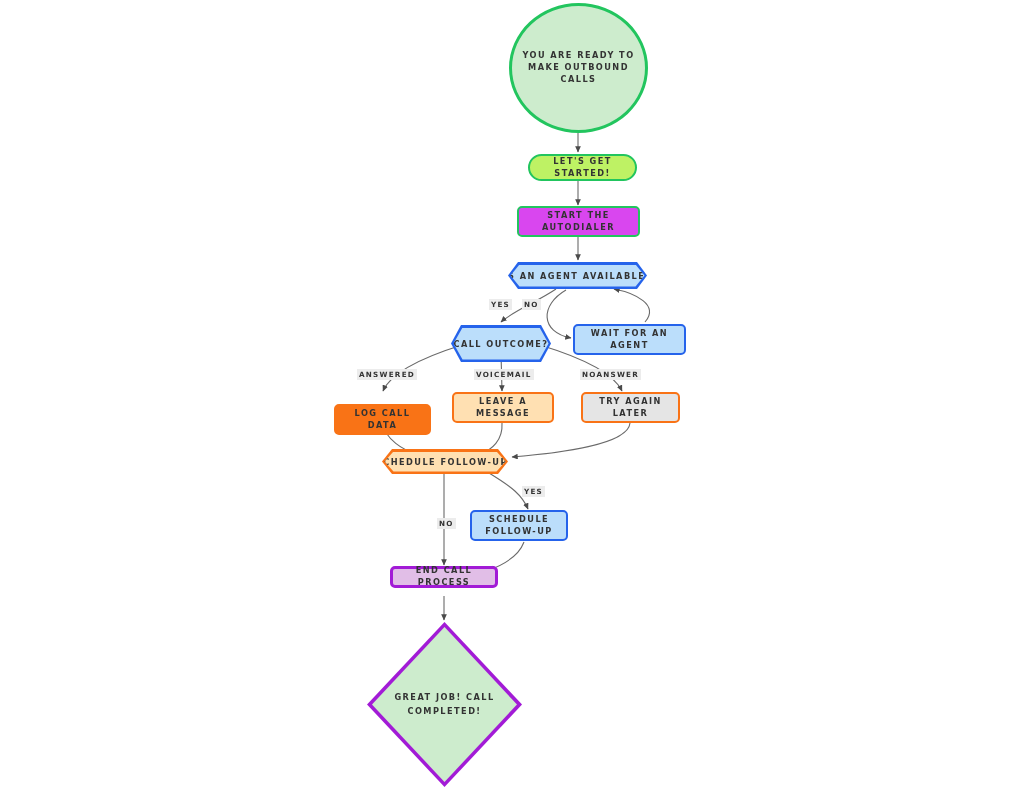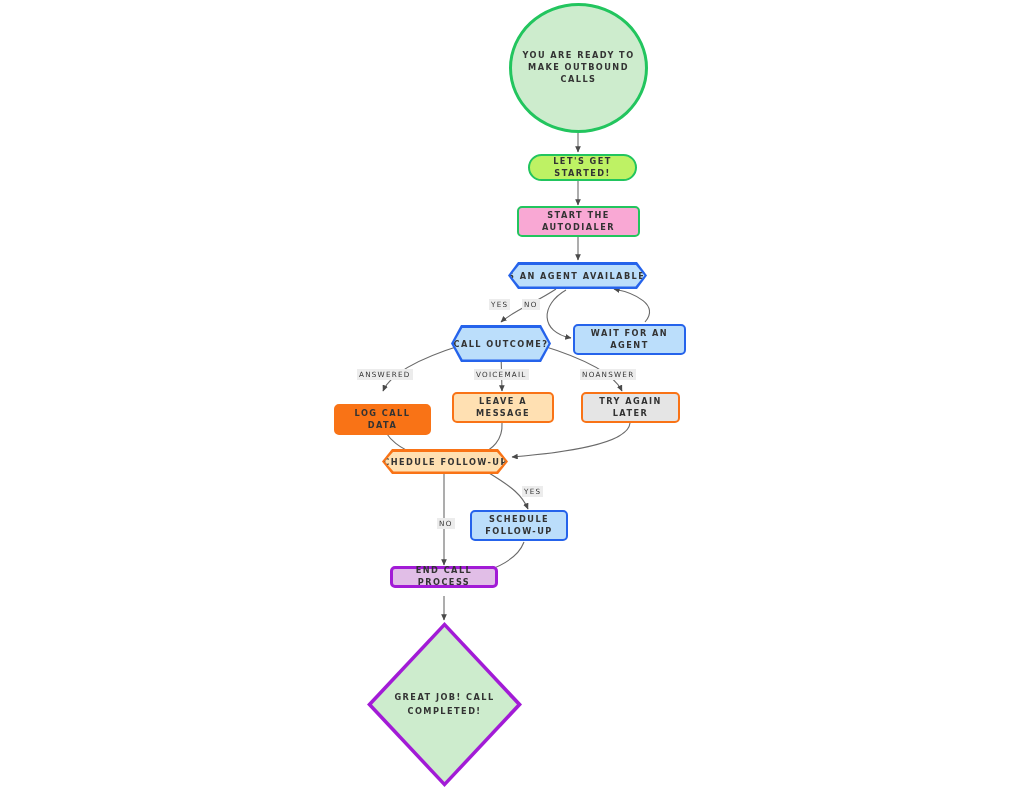--- a/index.html
+++ b/index.html
@@ -125,21 +125,21 @@
     text-transform: uppercase;
     line-height: 1.7;
     white-space: pre-line;
   }
 
   
   .edge-label {
     position: absolute;
     font-family: "DejaVu Sans", sans-serif;
     font-size: 7.2px;
-    font-weight: normal;
+    font-weight: bold;
     letter-spacing: 1.25px;
     color: #333333;
     background: #ececec;
     padding: 1px 2px;
     text-transform: uppercase;
     white-space: nowrap;
     z-index: 4;
   }
 </style>
 </head>
@@ -194,21 +194,21 @@
     <span class="lbl">YOU ARE READY TO
 MAKE OUTBOUND CALLS</span>
   </div>
 
   <div class="node shape-stadium" style="left:528px; top:154px; width:109px; height:27px;
               border-width:2.5px; border-color:#22c55e; background:#bef264;">
     <span class="lbl">LET'S GET STARTED!</span>
   </div>
 
   <div class="node shape-rect" style="left:517px; top:206px; width:123px; height:31px;
-              border-width:2.5px; border-color:#22c55e; background:#f9a8d4;">
+              border-width:2.5px; border-color:#22c55e; background:#d946ef;">
     <span class="lbl">START THE AUTODIALER</span>
   </div>
 
   <div class="hexwrap" style="left:508px; top:262px; width:139px; height:27px;">
     <div class="hexfill" style="background:#2563eb;"></div>
     <div class="hexinner" style="background:#bbdefb;">
       <span class="lbl">IS AN AGENT AVAILABLE?</span>
     </div>
   </div>
 

